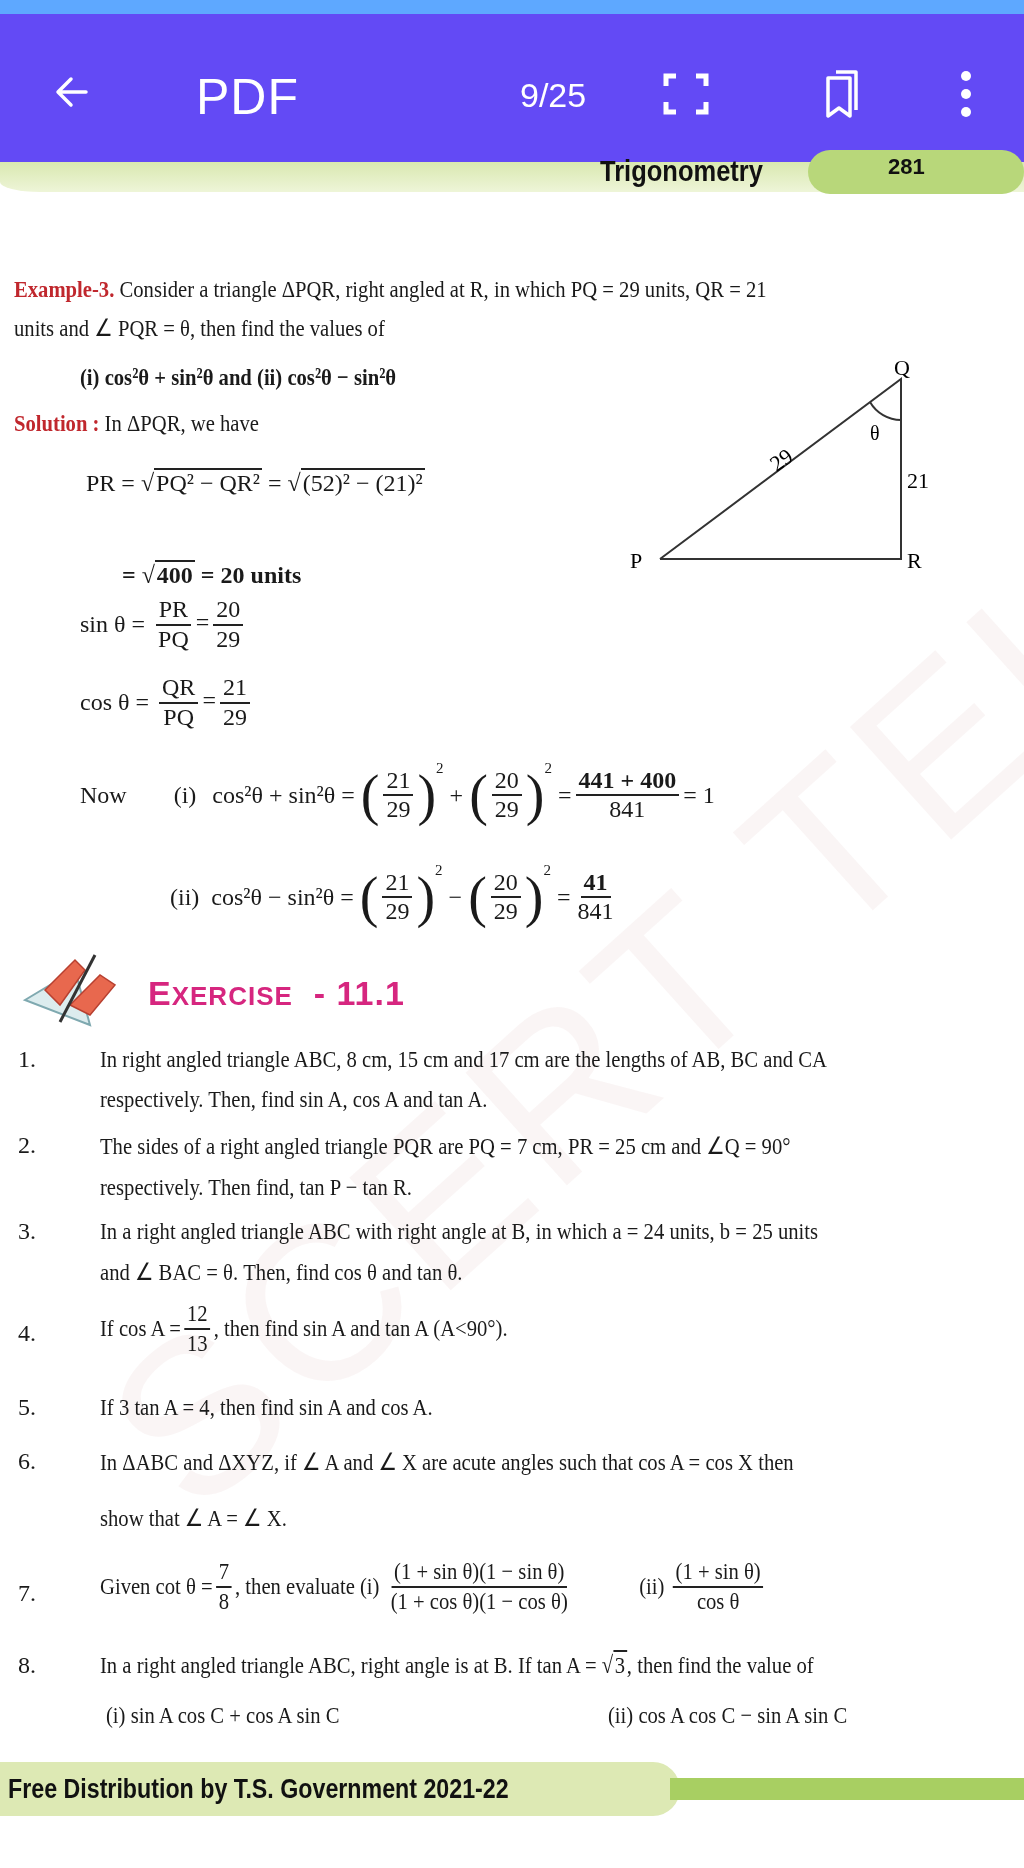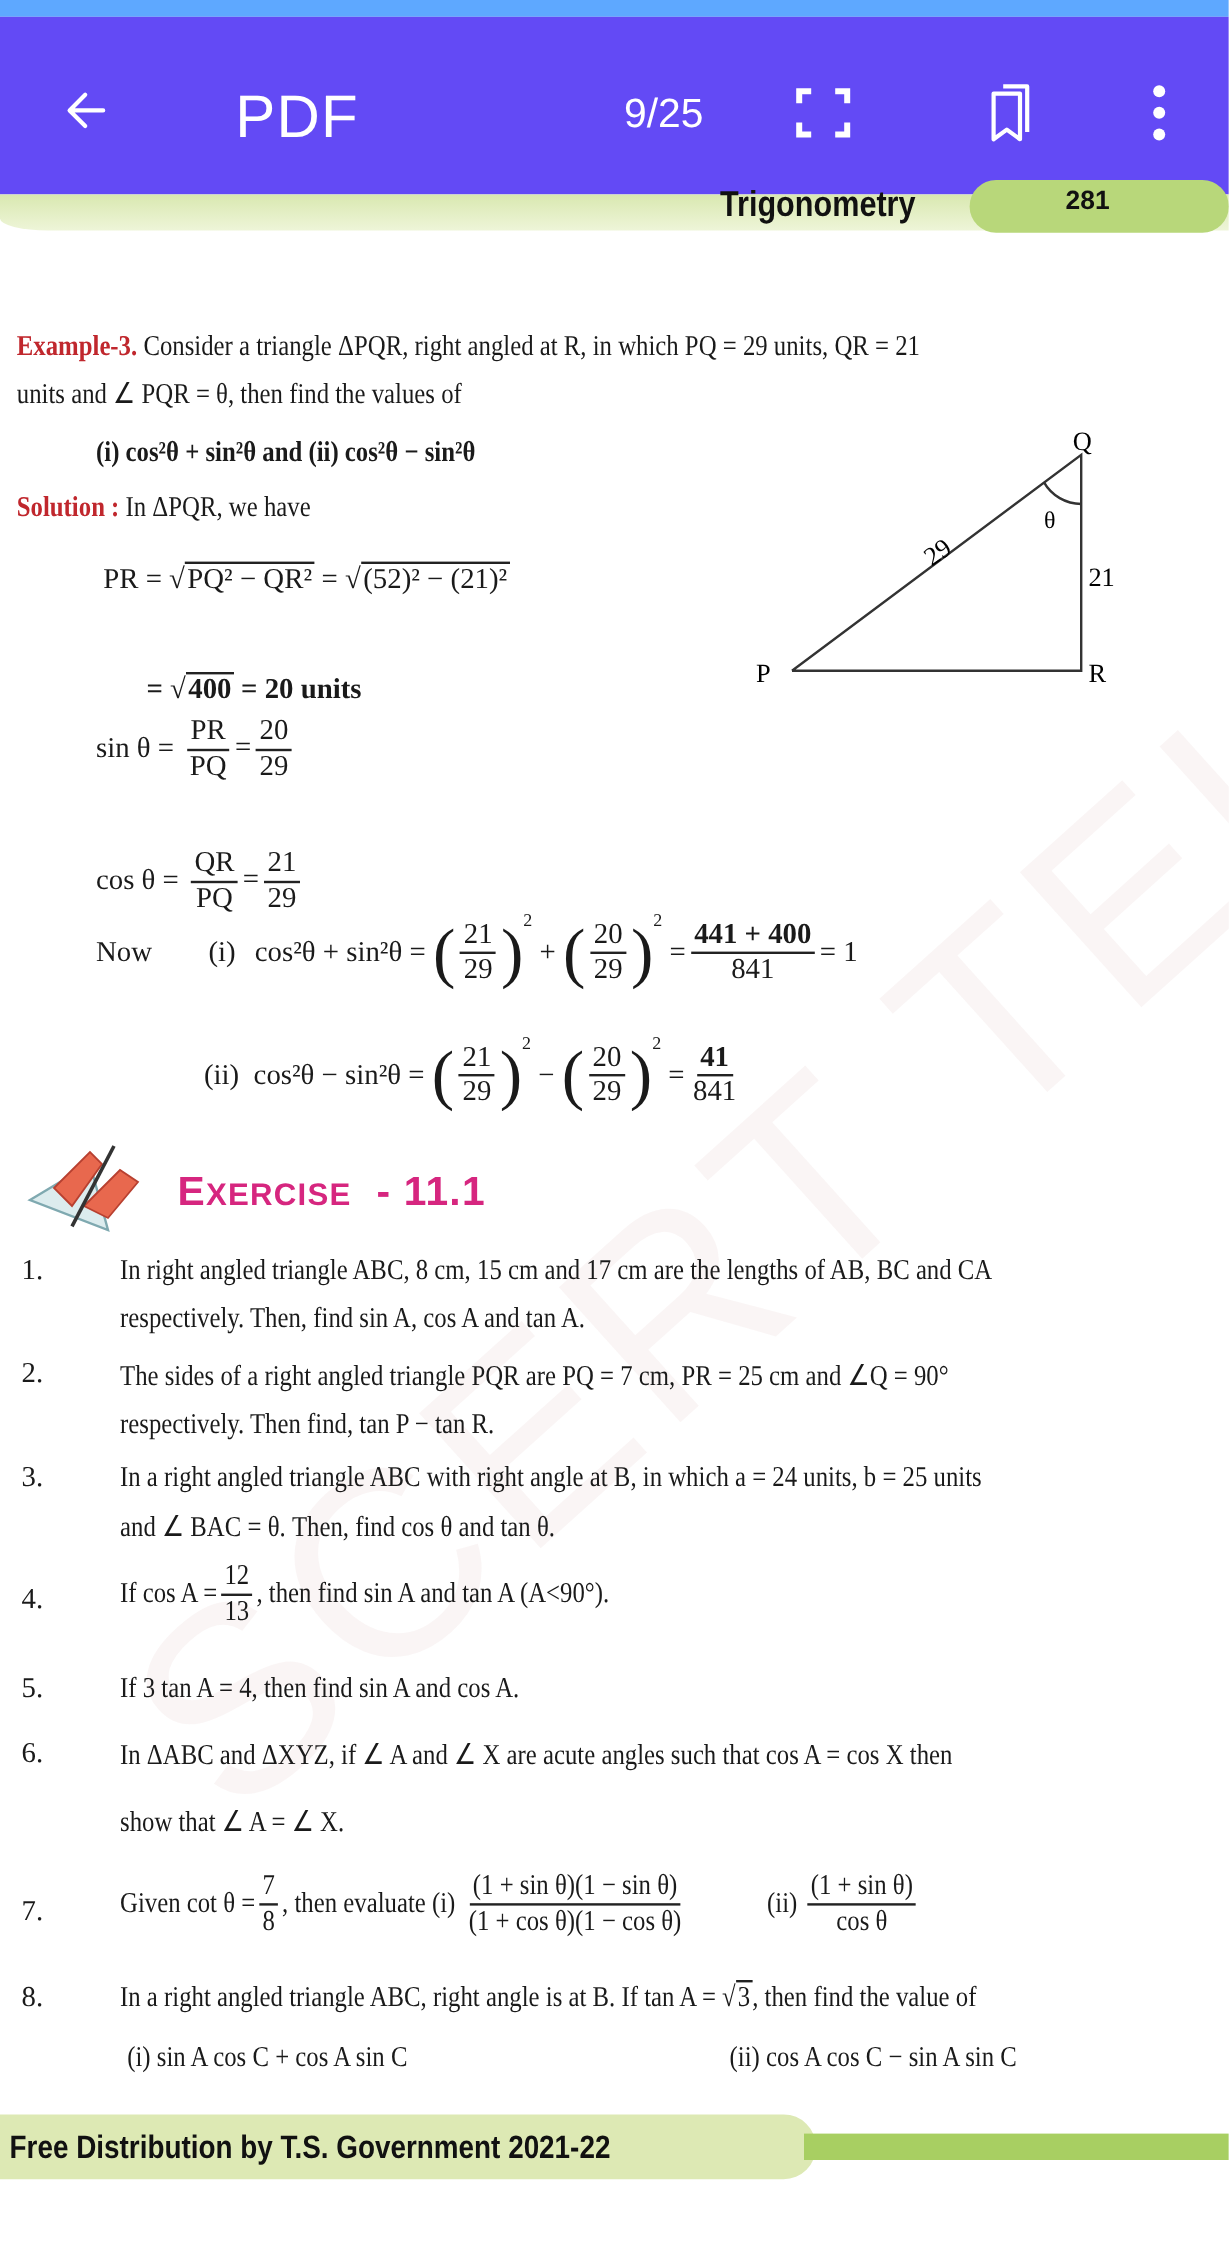--- a/index.html
+++ b/index.html
@@ -112,21 +112,21 @@
 <div class="txt" style="left:80px; top:596px;font-family:Liberation Serif, serif;">
   <span style="vertical-align:middle;">sin θ =</span>
   <span class="frac">
       <span class="n">PR</span>
       <span class="d">PQ</span>
     </span>=<span class="frac">
       <span class="n">20</span>
       <span class="d">29</span>
     </span>
 </div>
-<div class="txt" style="left:80px; top:674px;margin-top:32px;">
+<div class="txt" style="left:80px; top:674px;">
   <span style="vertical-align:middle;">cos θ =</span>
   <span class="frac">
       <span class="n">QR</span>
       <span class="d">PQ</span>
     </span>=<span class="frac">
       <span class="n">21</span>
       <span class="d">29</span>
     </span>
 </div>
 

